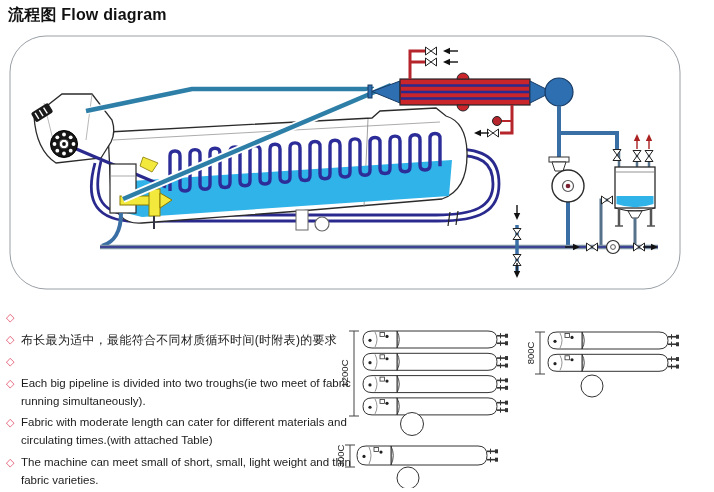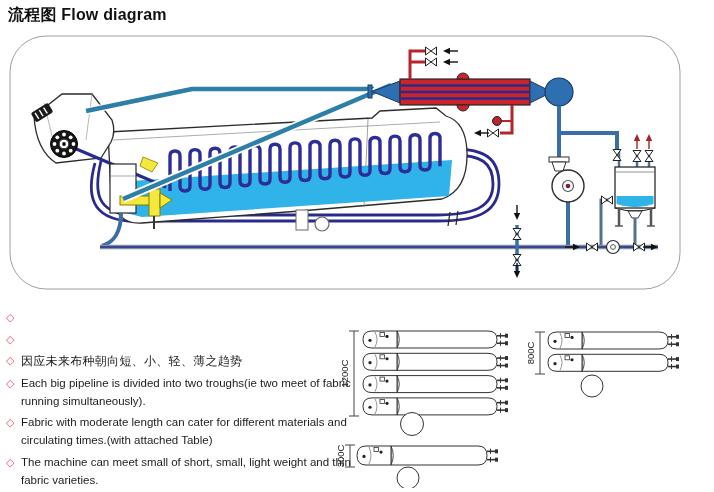--- a/index.html
+++ b/index.html
@@ -313,24 +313,24 @@
     </g>
   </svg>
 
   
   <div id="notes">
     <div class="note zh">
         <span class="dia">◇</span>
       </div>
     <div class="note zh">
         <span class="dia">◇</span>
+        <span>布长最为适中，最能符合不同材质循环时间(时附表)的要求</span>
       </div>
     <div class="note zh">
         <span class="dia">◇</span>
-        <span>因应未来布种朝向短、小、轻、薄之趋势</span>
       </div>
     <div class="note en">
         <span class="dia">◇</span>
         <span>Each big pipeline is divided into two troughs(ie two meet of fabric running simultaneously).</span>
       </div>
     <div class="note en">
         <span class="dia">◇</span>
         <span>Fabric with moderate length can cater for different materials and circulating times.(with attached Table)</span>
       </div>
     <div class="note en">

